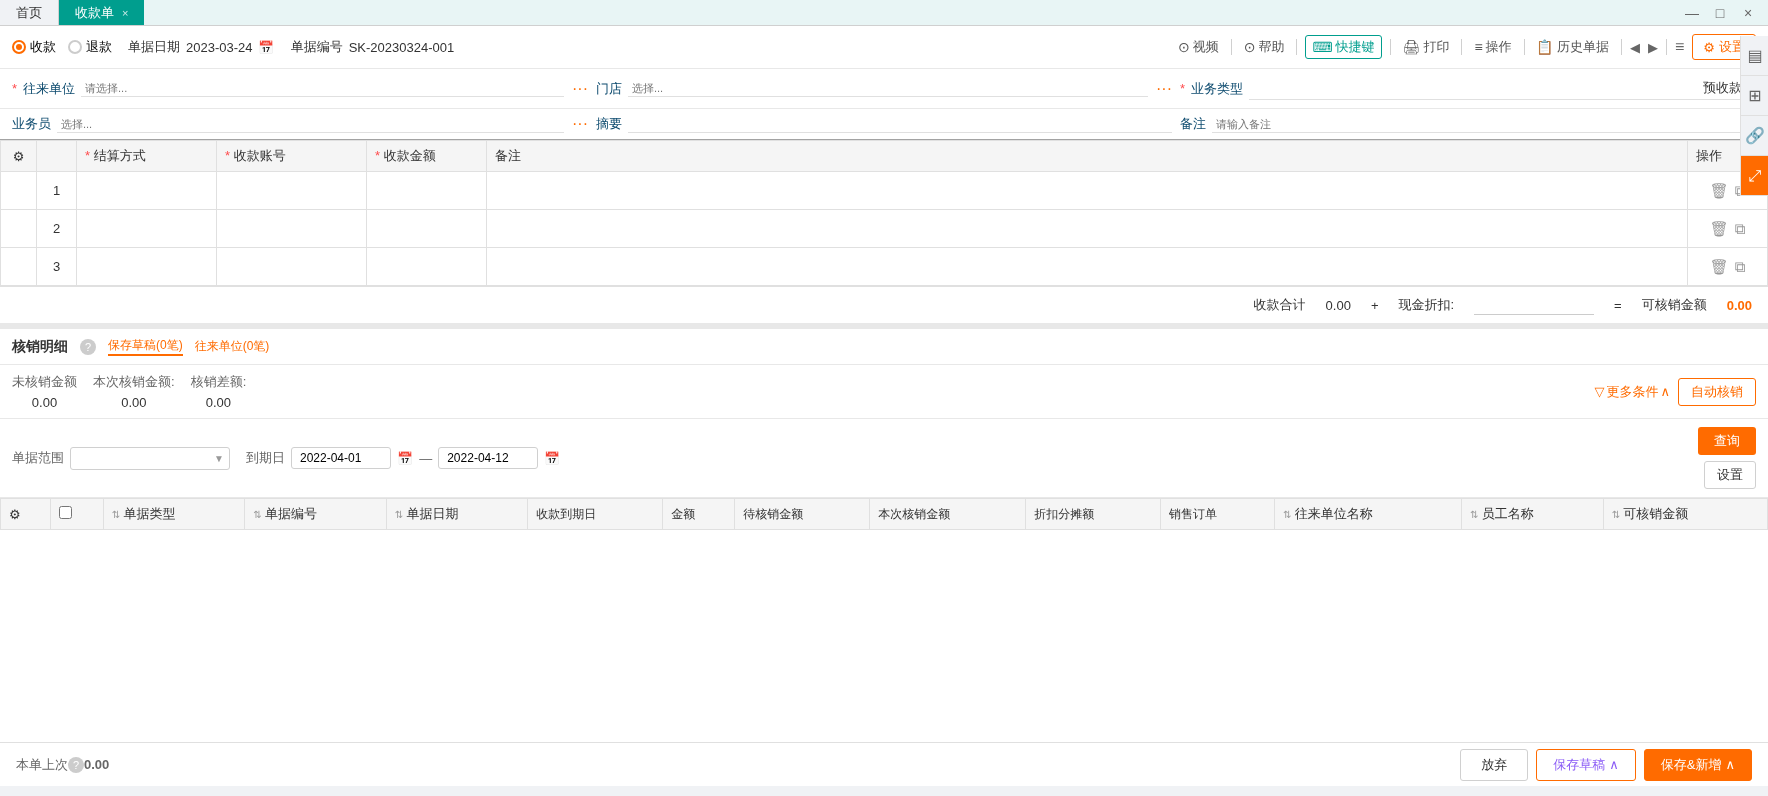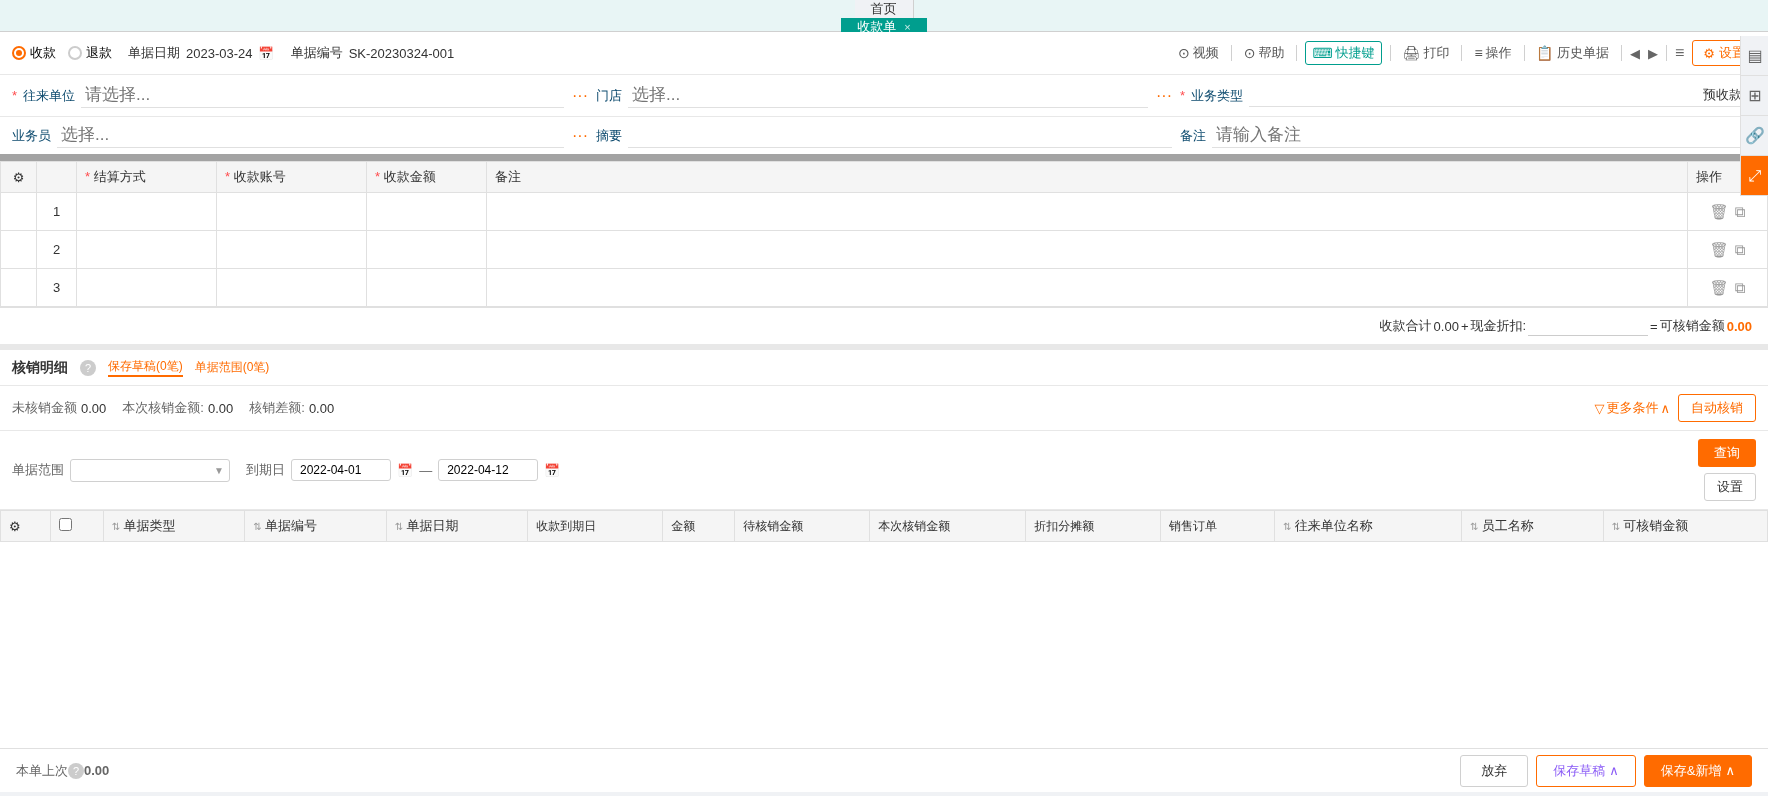--- a/index.html
+++ b/index.html
@@ -1,24 +1,23 @@
 <!DOCTYPE html>
 <html><head>
   <meta charset="utf-8">
   <style>
     * { box-sizing: border-box; margin: 0; padding: 0; font-family: 'Microsoft YaHei', Arial, sans-serif; font-size: 13px; }
     body { background: #f0f2f5; width: 1768px; height: 796px; overflow: hidden; }
 
     
     .tab-bar {
-      display: flex; align-items: center;
+      display: flex; align-items: flex-end;
       background: #e8f5f5;
-      height: 32px;
+      height: 26px;
       border-bottom: 1px solid #d0d0d0;
-      flex-direction: column;
     }
     .tab-home {
       padding: 0 16px; height: 100%; display: flex; align-items: center;
       background: #f0f2f5; color: #333; cursor: pointer; border-right: 1px solid #d0d0d0;
     }
     .tab-active {
       padding: 0 16px; height: 100%; display: flex; align-items: center;
       background: #009e8e; color: white; cursor: pointer; gap: 8px;
     }
     .tab-close {
@@ -82,34 +81,34 @@
       display: grid;
       grid-template-columns: 1fr 1fr 1fr;
       gap: 8px;
       background: white;
     }
     .field-item { display: flex; align-items: center; gap: 6px; }
     .field-item .req { color: #ff4d4f; }
     .field-item label { white-space: nowrap; color: #0c4a6e; }
     .field-input {
       flex: 1; border: none; border-bottom: 1px solid #e0e0e0;
-      padding: 2px 4px; outline: none; color: #999; font-size: 17px;
+      padding: 2px 4px; outline: none; color: #999; font-size: 11px;
       cursor: pointer;
     }
     .field-dots { color: #ff6b00; cursor: pointer; font-size: 16px; margin-left: 2px; }
     .field-select {
       flex: 1; display: flex; align-items: center; justify-content: flex-end;
       border-bottom: 1px solid #e0e0e0; padding: 2px 4px; cursor: pointer;
     }
     .field-select .select-value { color: #333; }
     .field-select .chevron { color: #999; font-size: 10px; }
 
     .fields-row2 {
       padding: 6px 12px;
-      border-bottom: 7px solid #a3a3a3;
+      border-bottom: 1px solid #a3a3a3;
       display: grid;
       grid-template-columns: 1fr 1fr 1fr;
       gap: 8px;
       background: white;
     }
 
     
     .table-wrapper {
       flex: 0 0 auto;
       background: white;
@@ -139,21 +138,21 @@
     .col-settle { width: 140px; }
     .col-account { width: 150px; }
     .col-amount { width: 120px; }
     .col-note { }
     .col-actions { width: 80px; }
     .th-req { color: #ff4d4f; }
 
     
     .summary-row {
       display: flex; align-items: center; justify-content: flex-end;
-      padding: 8px 16px; gap: 2px;
+      padding: 8px 16px; gap: 20px;
       border-top: 1px solid #e0e0e0;
       background: white;
       color: #333;
     }
     .summary-row .highlight { color: #ff6b00; font-weight: bold; }
     .summary-input {
       width: 120px; border-bottom: 1px solid #ccc; padding: 2px 4px;
       outline: none; border-top: none; border-left: none; border-right: none;
     }
 
@@ -172,21 +171,21 @@
       color: white; font-size: 11px; display: inline-flex; align-items: center; justify-content: center;
       cursor: pointer;
     }
     .tab-link { color: #ff6b00; cursor: pointer; font-size: 12px; }
     .tab-link.active { border-bottom: 2px solid #ff6b00; }
 
     .hexiao-stats {
       padding: 8px 12px; display: flex; align-items: center; gap: 16px;
       background: white; border-bottom: 1px solid #e8e8e8;
     }
-    .stat-item { display: flex; align-items: center; gap: 4px; font-size: 12px; color: #666; }
+    .stat-item { display: flex; align-items: center; gap: 4px; font-size: 12px; color: #666; flex-direction: column; }
     .stat-value { color: #333; }
     .hexiao-right { margin-left: auto; display: flex; align-items: center; gap: 8px; }
     .more-cond { color: #ff6b00; cursor: pointer; font-size: 12px; display: flex; align-items: center; gap: 2px; }
     .auto-btn {
       background: white; border: 1px solid #ff6b00; color: #ff6b00;
       padding: 4px 12px; border-radius: 3px; cursor: pointer;
     }
 
     .hexiao-filter {
       padding: 8px 12px; display: flex; align-items: center; gap: 16px;
@@ -468,21 +467,21 @@
       <span class="highlight">0.00</span>
     </div>
   </div>
 
   <div class="hexiao-section">
 
     <div class="hexiao-header">
       <span class="hexiao-title">核销明细</span>
       <span class="info-icon">?</span>
       <span class="tab-link active">保存草稿(0笔)</span>
-      <span class="tab-link">单据范围(0笔)</span>
+      <span class="tab-link">往来单位(0笔)</span>
     </div>
 
     <div class="hexiao-stats">
       <div class="stat-item">
         <span>未核销金额</span>
         <span class="stat-value">0.00</span>
       </div>
       <div class="stat-item">
         <span>本次核销金额:</span>
         <span class="stat-value">0.00</span>

